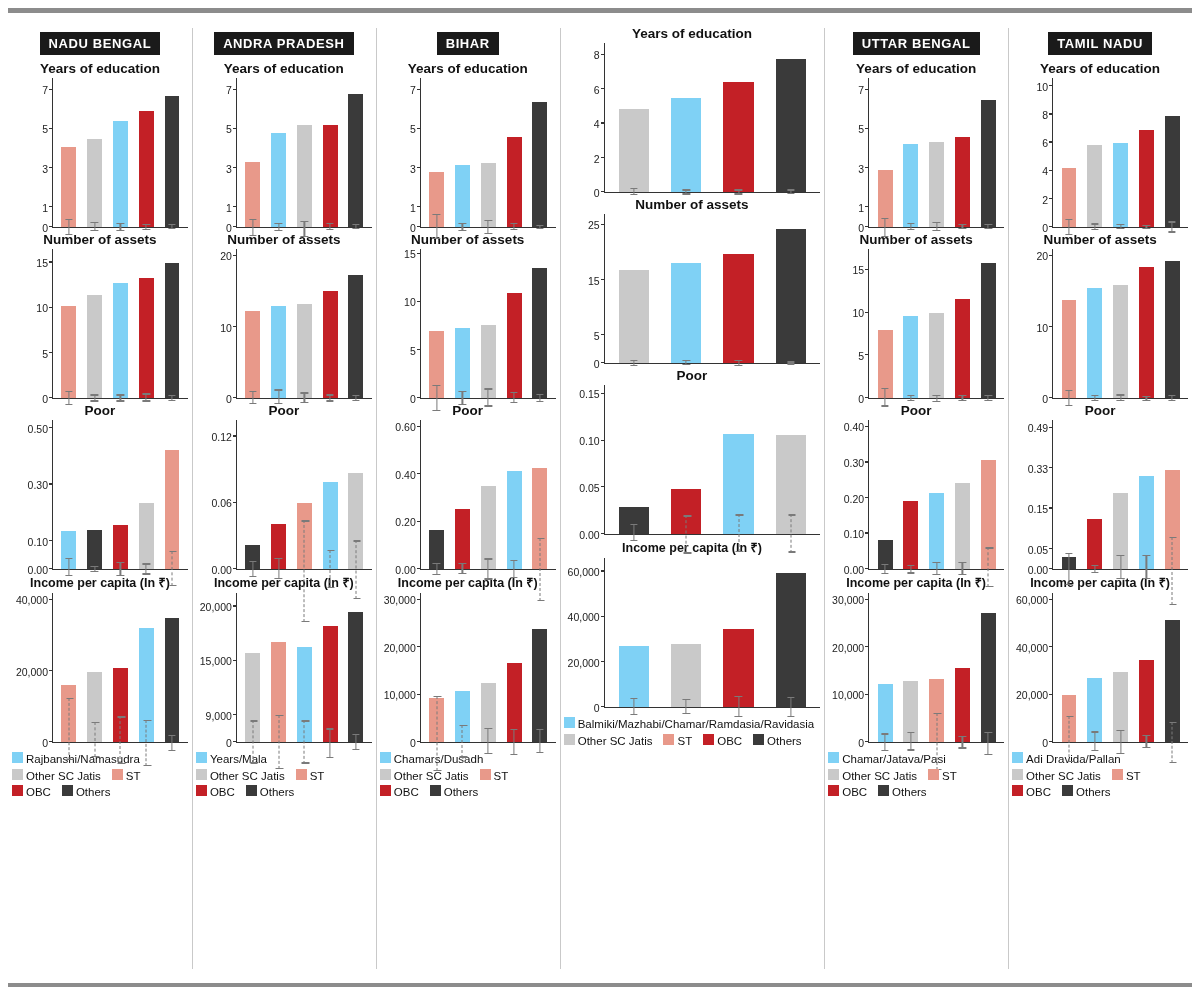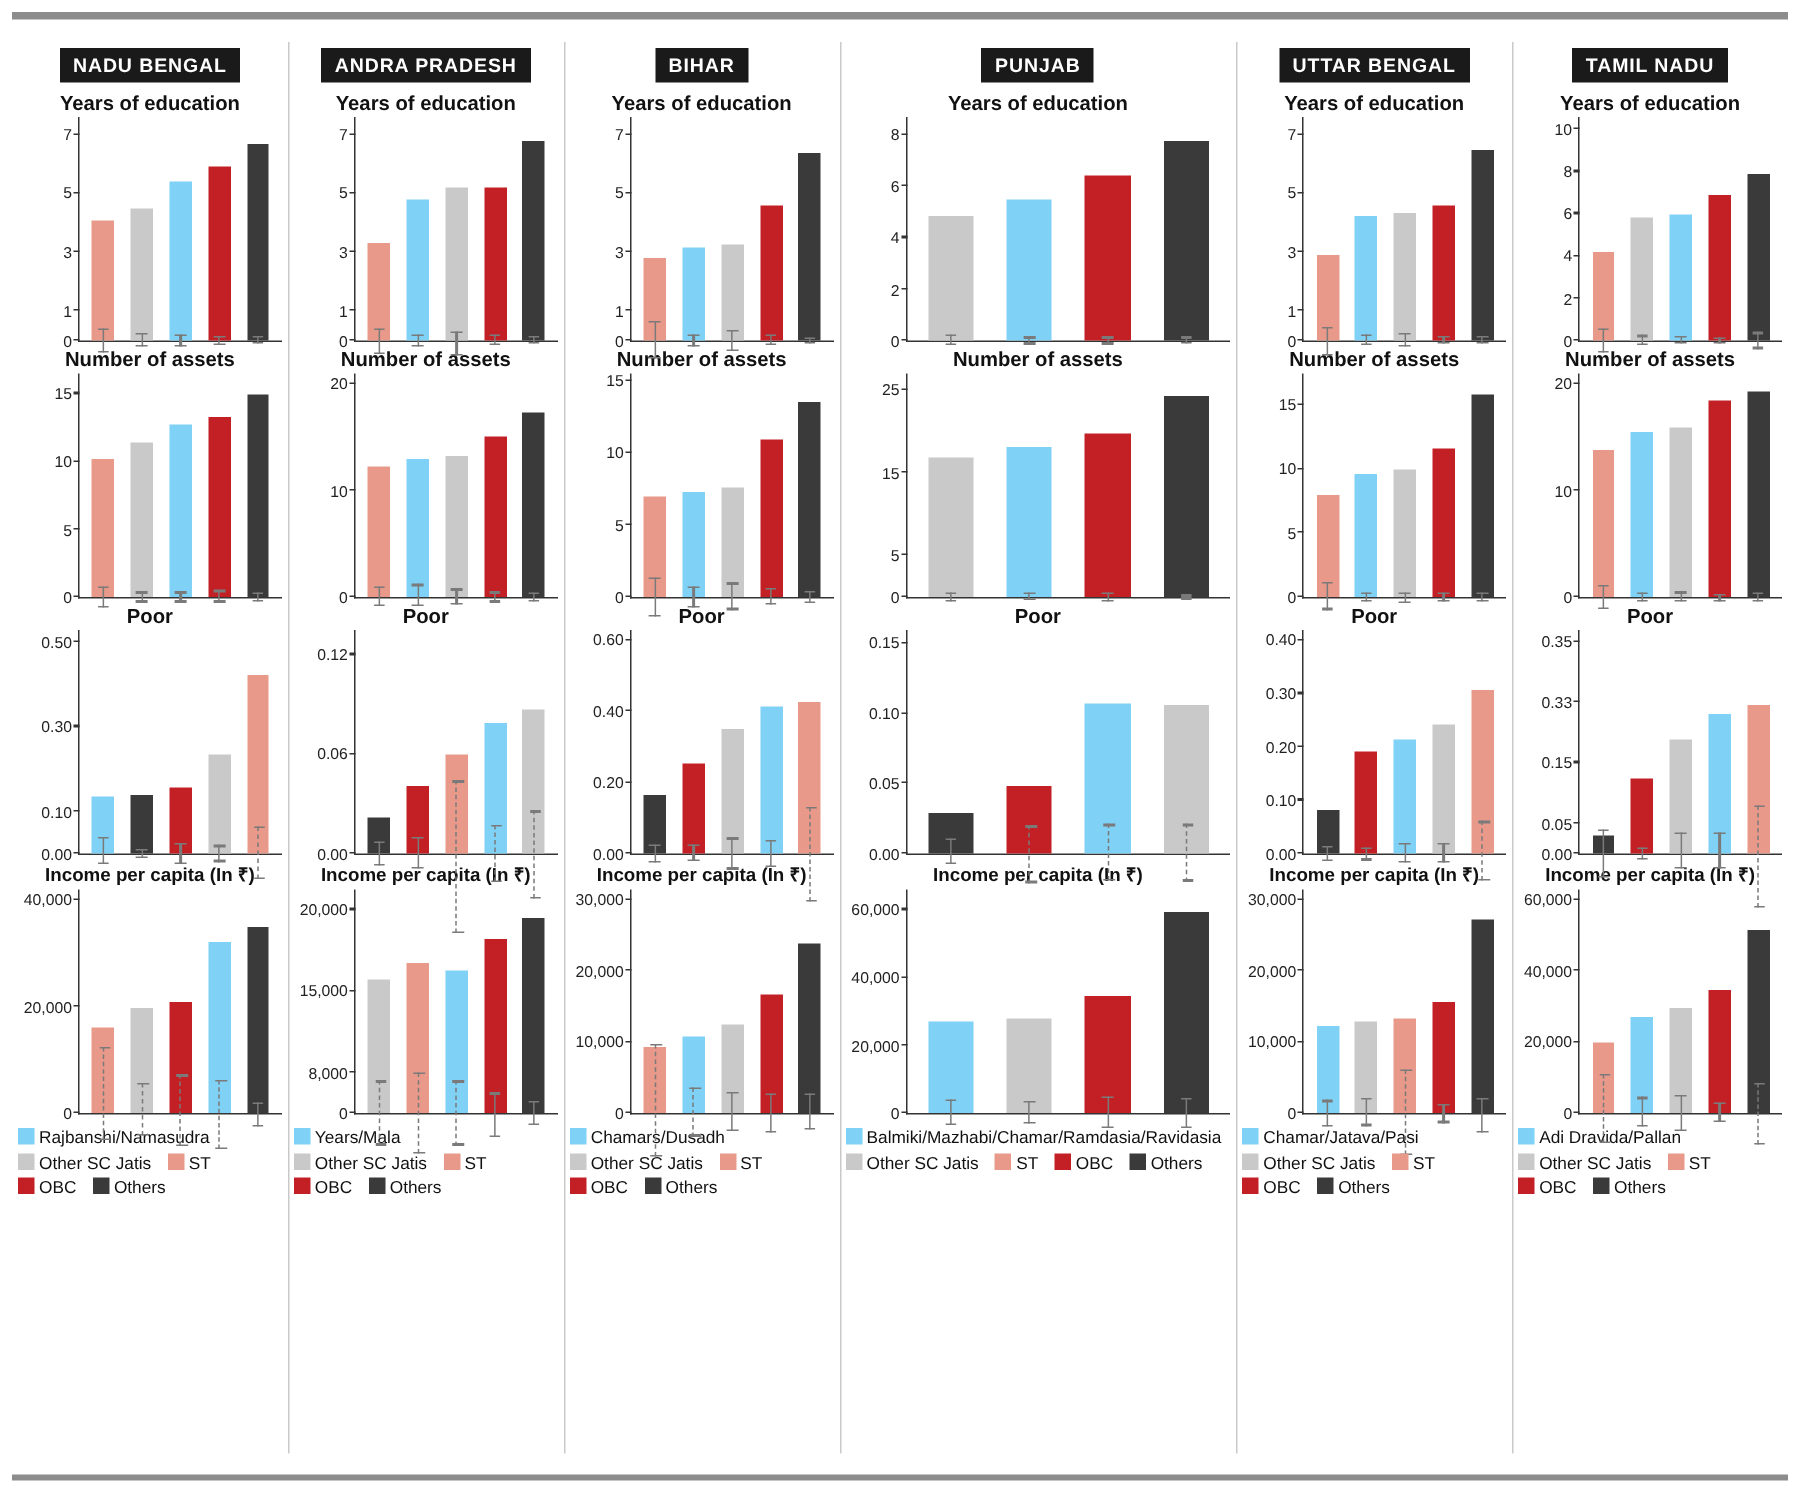--- a/index.html
+++ b/index.html
@@ -512,21 +512,21 @@
                 </div>
               </div>
             </div>
           </div>
         </div>
         <div class="panel">
           <div class="panel-title small">Income per capita (In ₹)</div>
           <div class="plot-wrap">
             <div class="axis-labels">
               <span style="bottom: 0%; top: auto; transform: translateY(50%);">0</span>
-              <span style="bottom: 18.1818%; top: auto; transform: translateY(50%);">8,000</span>
+              <span style="bottom: 18.1818%; top: auto; transform: translateY(50%);">9,000</span>
               <span style="bottom: 54.5455%; top: auto; transform: translateY(50%); margin-left: 24px;">15,000</span>
               <span style="bottom: 90.9091%; top: auto; transform: translateY(50%);">20,000</span>
             </div>
             <div class="plot">
               <div class="tick" style="bottom: 0%;"></div>
               <div class="tick" style="bottom: 18.1818%;"></div>
               <div class="tick" style="bottom: 54.5455%;"></div>
               <div class="tick" style="bottom: 90.9091%;"></div>
               <div class="bars">
                 <div class="barslot">
@@ -782,21 +782,20 @@
               <span>OBC</span>
             </span>
             <span class="lg-item">
               <span class="swatch" style="background: rgb(58, 58, 58);"></span>
               <span>Others</span>
             </span>
           </div>
         </div>
       </div>
       <div class="col">
-        <div class="state-head"><span class="state-tag">PUNJAB</span></div>
         <div class="panel">
           <div class="panel-title">Years of education</div>
           <div class="plot-wrap">
             <div class="axis-labels">
               <span style="bottom: 0%; top: auto; transform: translateY(50%);">0</span>
               <span style="bottom: 22.9885%; top: auto; transform: translateY(50%);">2</span>
               <span style="bottom: 45.977%; top: auto; transform: translateY(50%);">4</span>
               <span style="bottom: 68.9655%; top: auto; transform: translateY(50%);">6</span>
               <span style="bottom: 91.954%; top: auto; transform: translateY(50%);">8</span>
             </div>
@@ -1273,21 +1272,21 @@
           </div>
         </div>
         <div class="panel">
           <div class="panel-title">Poor</div>
           <div class="plot-wrap">
             <div class="axis-labels">
               <span style="bottom: 0%; top: auto; transform: translateY(50%);">0.00</span>
               <span style="bottom: 13.5135%; top: auto; transform: translateY(50%);">0.05</span>
               <span style="bottom: 40.5405%; top: auto; transform: translateY(50%);">0.15</span>
               <span style="bottom: 67.5676%; top: auto; transform: translateY(50%);">0.33</span>
-              <span style="bottom: 94.5946%; top: auto; transform: translateY(50%);">0.35</span>
+              <span style="bottom: 94.5946%; top: auto; transform: translateY(50%);">0.49</span>
             </div>
             <div class="plot">
               <div class="tick" style="bottom: 0%;"></div>
               <div class="tick" style="bottom: 13.5135%;"></div>
               <div class="tick" style="bottom: 40.5405%;"></div>
               <div class="tick" style="bottom: 67.5676%;"></div>
               <div class="tick" style="bottom: 94.5946%;"></div>
               <div class="bars">
                 <div class="barslot">
                   <div class="bar" style="height: 8.10811%; background: rgb(58, 58, 58);">

